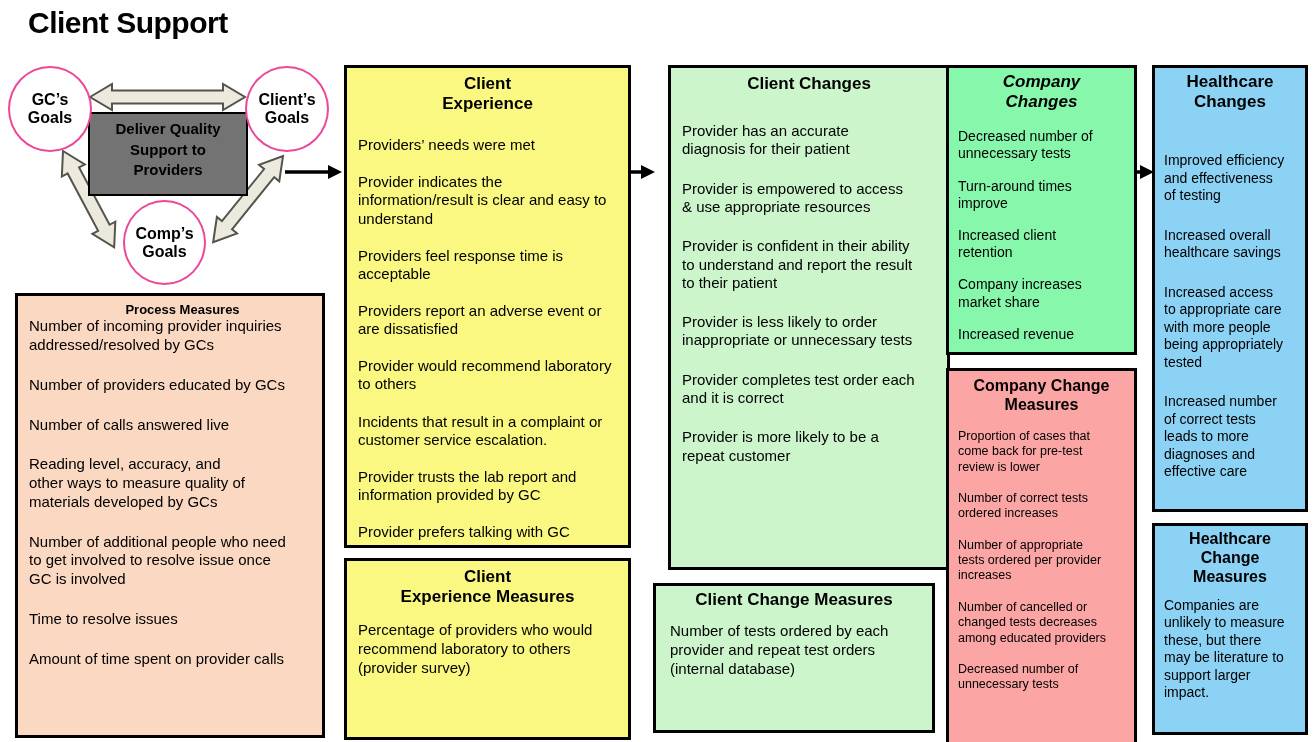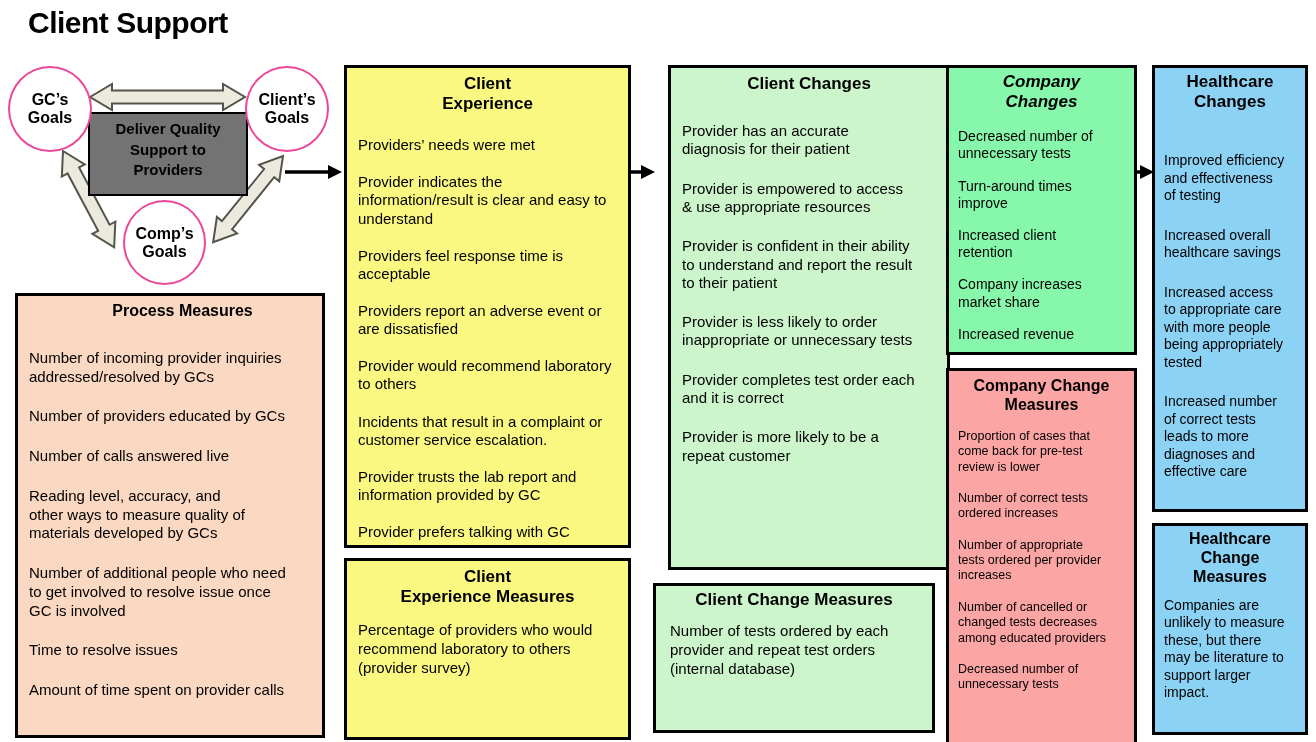--- a/index.html
+++ b/index.html
@@ -20,21 +20,21 @@
           box-sizing:border-box;z-index:3;}
   #circle-gc{left:8px;top:66px;width:84px;height:86px;}
   #circle-client{left:245px;top:66px;width:84px;height:86px;}
   #circle-comp{left:123px;top:200px;width:83px;height:85px;}
   #center-box{position:absolute;left:88px;top:112px;width:160px;height:84px;
               background:#737373;border:2px solid #000;box-sizing:border-box;
               font-weight:bold;font-size:15px;text-align:center;white-space:pre-line;
               line-height:1.38;padding-top:5px;z-index:2;}
   
   #process{left:15px;top:293px;width:310px;height:445px;background:#fbd8c2;}
-  #process .box-title{font-size:16px;margin:6px 0 28px;padding-left:25px;}
+  #process .box-title{font-size:13px;margin:6px 0 0;padding-left:25px;}
   #process .item{font-size:15px;line-height:1.25;margin:0 0 21px;}
 
   #client-exp{left:344px;top:65px;width:287px;height:483px;background:#faf881;}
   #client-exp .box-title{font-size:17px;margin:6px 0 22px;}
   #client-exp .item{font-size:15px;line-height:1.21;margin:0 0 19px;}
 
   #client-exp-meas{left:344px;top:558px;width:287px;height:182px;background:#faf881;}
   #client-exp-meas .box-title{font-size:17px;margin:6px 0 14px;}
   #client-exp-meas .item{font-size:15px;line-height:1.25;margin:0;}
 

